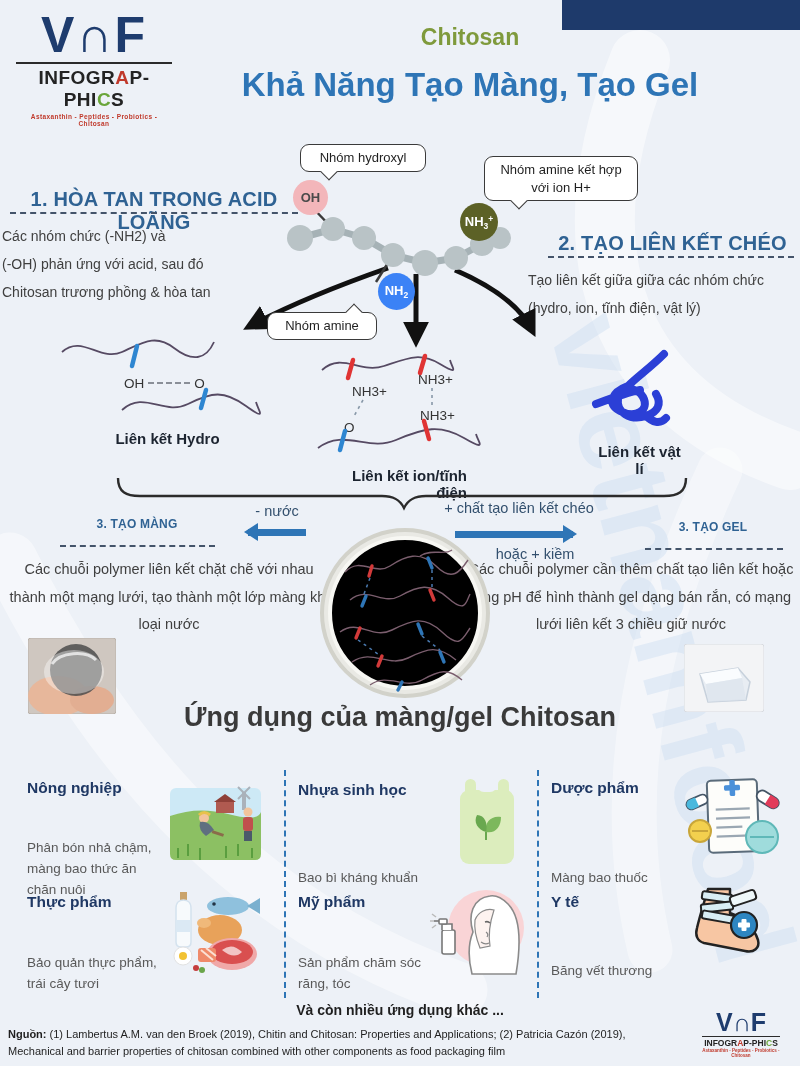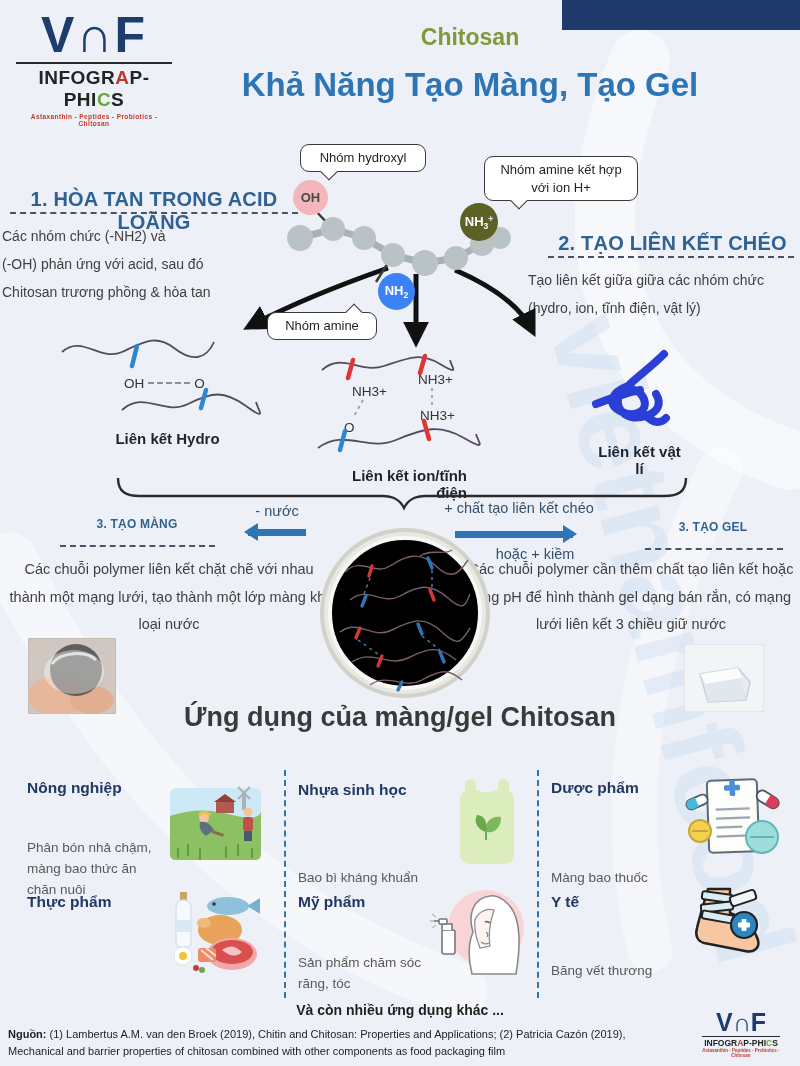--- a/index.html
+++ b/index.html
@@ -310,20 +310,21 @@
       <rect x="76" y="19" width="24" height="11" rx="5.5" fill="#fff" stroke="#456" stroke-width="1.8"></rect>
       <path d="M88 19 h6.5 a5.5 5.5 0 0 1 5.5 5.5 a5.5 5.5 0 0 1 -5.5 5.5 h-6.5 z" fill="#e23b5a"></path>
     </g>
     <circle cx="20" cy="56" r="11" fill="#f3d04e" stroke="#c9a63a" stroke-width="2"></circle>
     <line x1="12" y1="56" x2="28" y2="56" stroke="#c9a63a" stroke-width="2"></line>
     <circle cx="82" cy="62" r="16" fill="#9fdcdc" stroke="#5fb8b8" stroke-width="2"></circle>
     <line x1="70" y1="62" x2="94" y2="62" stroke="#5fb8b8" stroke-width="2"></line>
   </svg>
 
   <div class="app-heading" style="left:27px;top:893px;">Thực phẩm</div>
+  <div class="app-body" style="left:27px;top:925px;width:150px;">Bảo quản thực phẩm, trái cây tươi</div>
   <svg class="abs" style="left:168px;top:890px;" width="95" height="85" viewBox="0 0 95 85">
     <rect x="12" y="2" width="7" height="8" fill="#caa36b"></rect>
     <path d="M8 18 C8 12 12 10 15.5 10 C19 10 23 12 23 18 L23 52 C23 55 21 57 18 57 L13 57 C10 57 8 55 8 52 Z" fill="#f7fafc" stroke="#d4e2ee" stroke-width="1.5"></path>
     <rect x="8" y="30" width="15" height="12" fill="#dbe9f4"></rect>
     <ellipse cx="60" cy="16" rx="21" ry="9" fill="#8fc1dd"></ellipse>
     <path d="M79 16 L92 8 L92 24 Z" fill="#7ab0cf"></path>
     <circle cx="46" cy="14" r="1.8" fill="#234"></circle>
     <ellipse cx="52" cy="40" rx="22" ry="15" fill="#e8a25a"></ellipse>
     <ellipse cx="36" cy="33" rx="7" ry="5" fill="#f0b97a"></ellipse>
     <ellipse cx="64" cy="64" rx="25" ry="16" fill="#f0a8a8"></ellipse>

